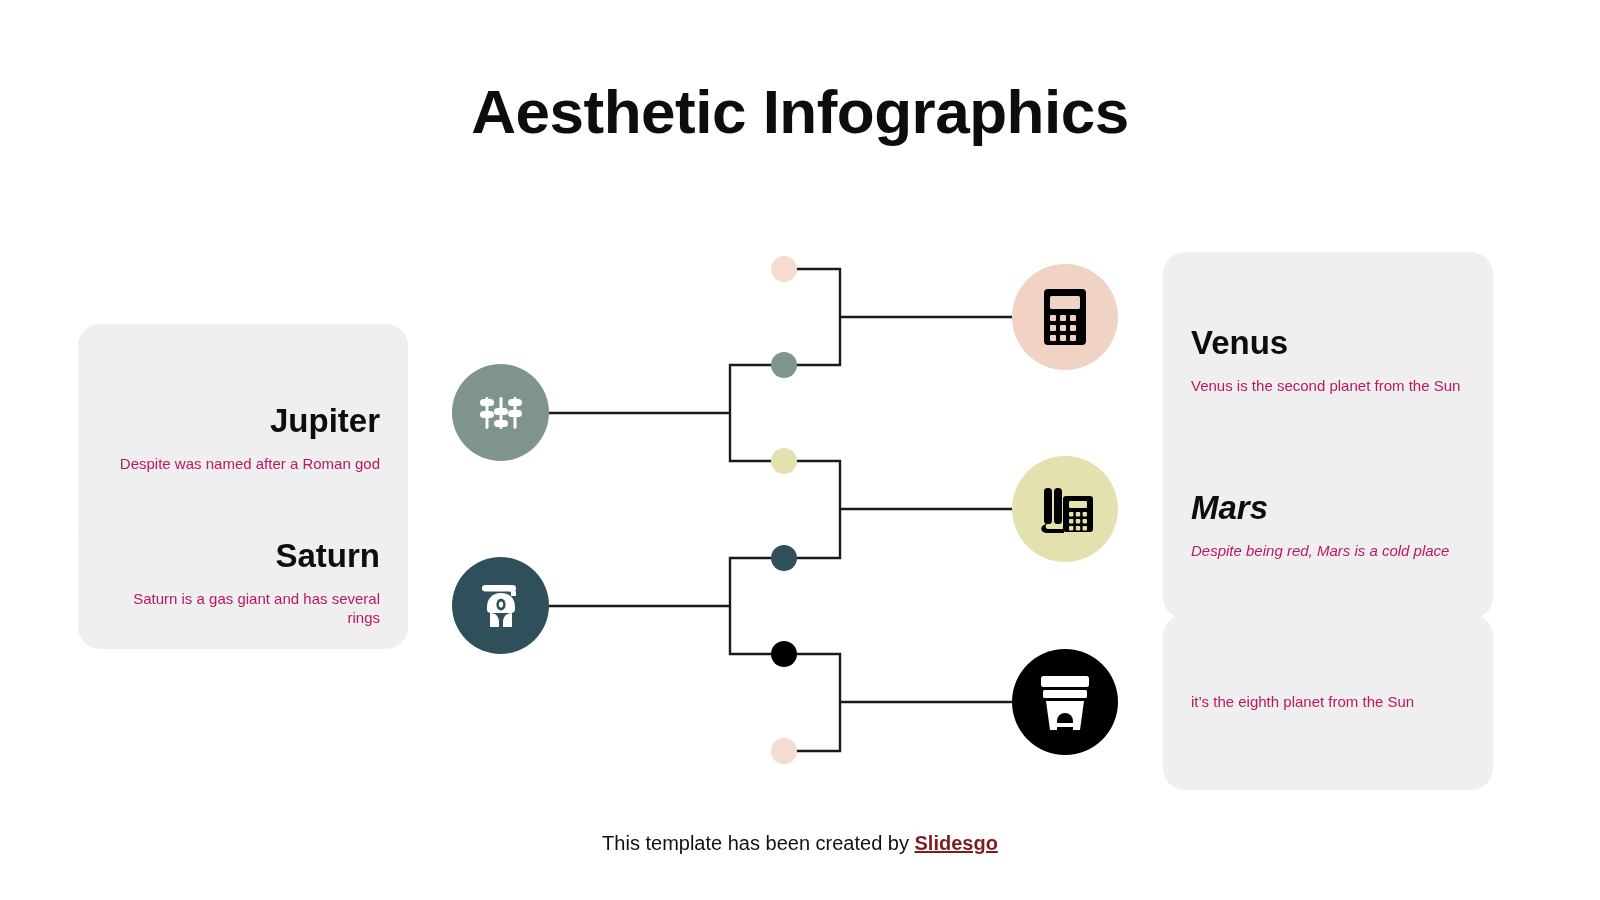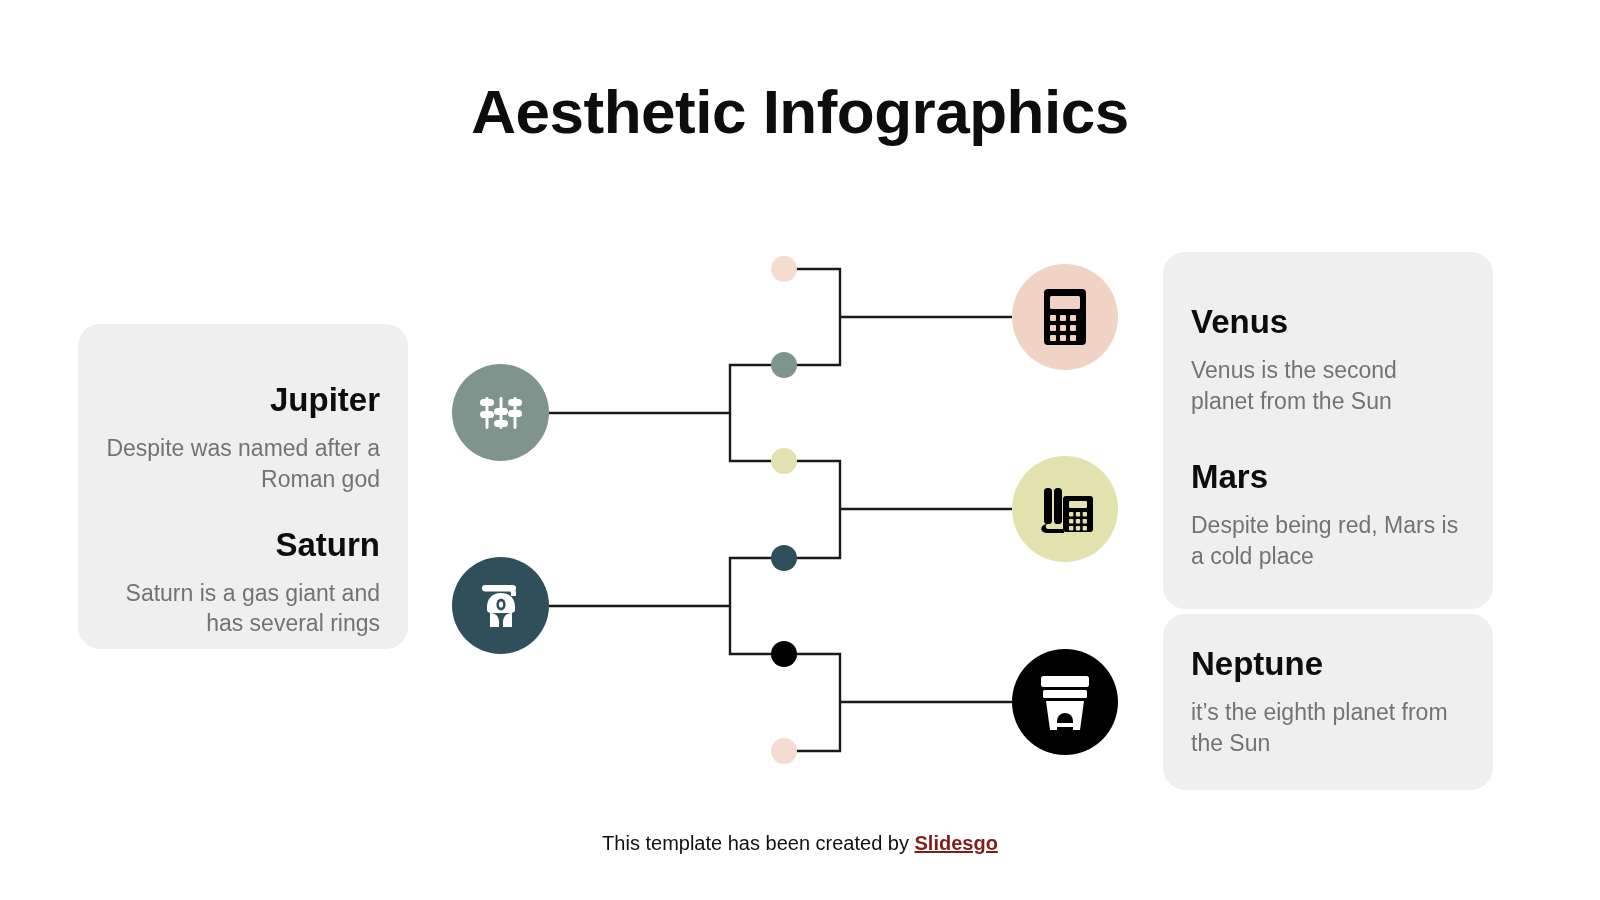--- a/index.html
+++ b/index.html
@@ -44,34 +44,34 @@
     justify-content: center;
   }
   .card-title {
     font-size: 33px;
     font-weight: 700;
     color: #0d0d0d;
     line-height: 1.15;
     margin-bottom: 14px;
   }
   .card-body {
-    font-size: 23px;
+    font-size: 15px;
     font-weight: 400;
-    color: #737373;
+    color: #be185d;
     line-height: 1.33;
   }
 
   .card.left  { width: 330px; text-align: right; left: 78px; }
   .card.right { width: 330px; text-align: left;  left: 1163px; }
 
   #card-jupiter { top: 324px; height: 228px; }
   #card-saturn  { top: 516px; height: 133px; }
 
   #card-venus   { top: 228px; height: 216px; margin-top: 24px; }
-  #card-mars    { top: 421px; height: 188px; }
+  #card-mars    { top: 431px; height: 188px; font-style: italic; }
   #card-neptune { top: 614px; height: 176px; }
 
   
   .icon-circle {
     position: absolute;
     border-radius: 50%;
     display: flex;
     align-items: center;
     justify-content: center;
   }
@@ -170,21 +170,20 @@
     <div class="card-title">Venus</div>
     <div class="card-body">Venus is the second planet from the Sun</div>
   </div>
 
   <div class="card right" id="card-mars">
     <div class="card-title">Mars</div>
     <div class="card-body">Despite being red, Mars is a cold place</div>
   </div>
 
   <div class="card right" id="card-neptune">
-    <div class="card-title">Neptune</div>
     <div class="card-body">it’s the eighth planet from the Sun</div>
   </div>
 
   <div class="icon-circle" id="icon-jupiter">
     <span>
       <svg width="52" height="52" viewBox="0 0 52 52">
         <g fill="#ffffff">
 
           <rect x="10.5" y="10" width="3" height="32" rx="1.4"></rect>
           <rect x="5" y="12" width="14" height="7" rx="3.5"></rect>

